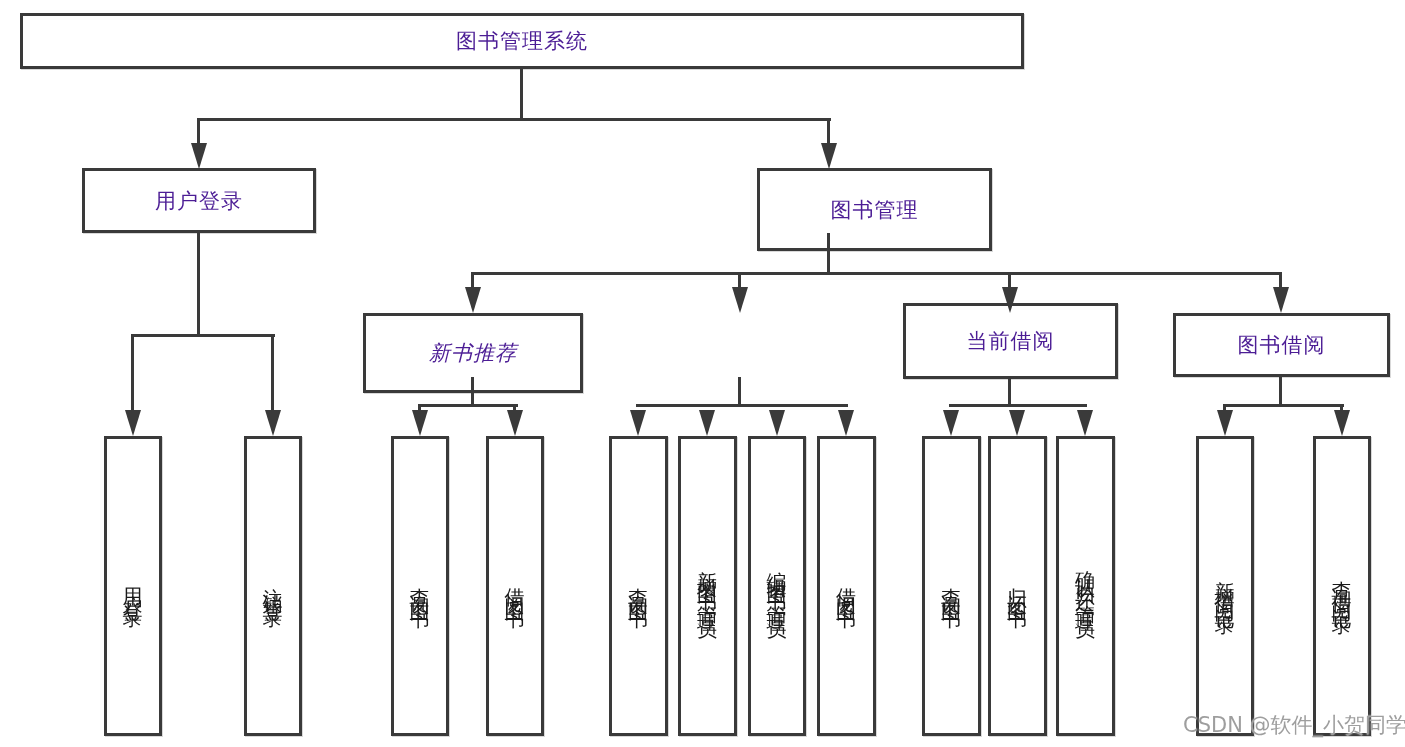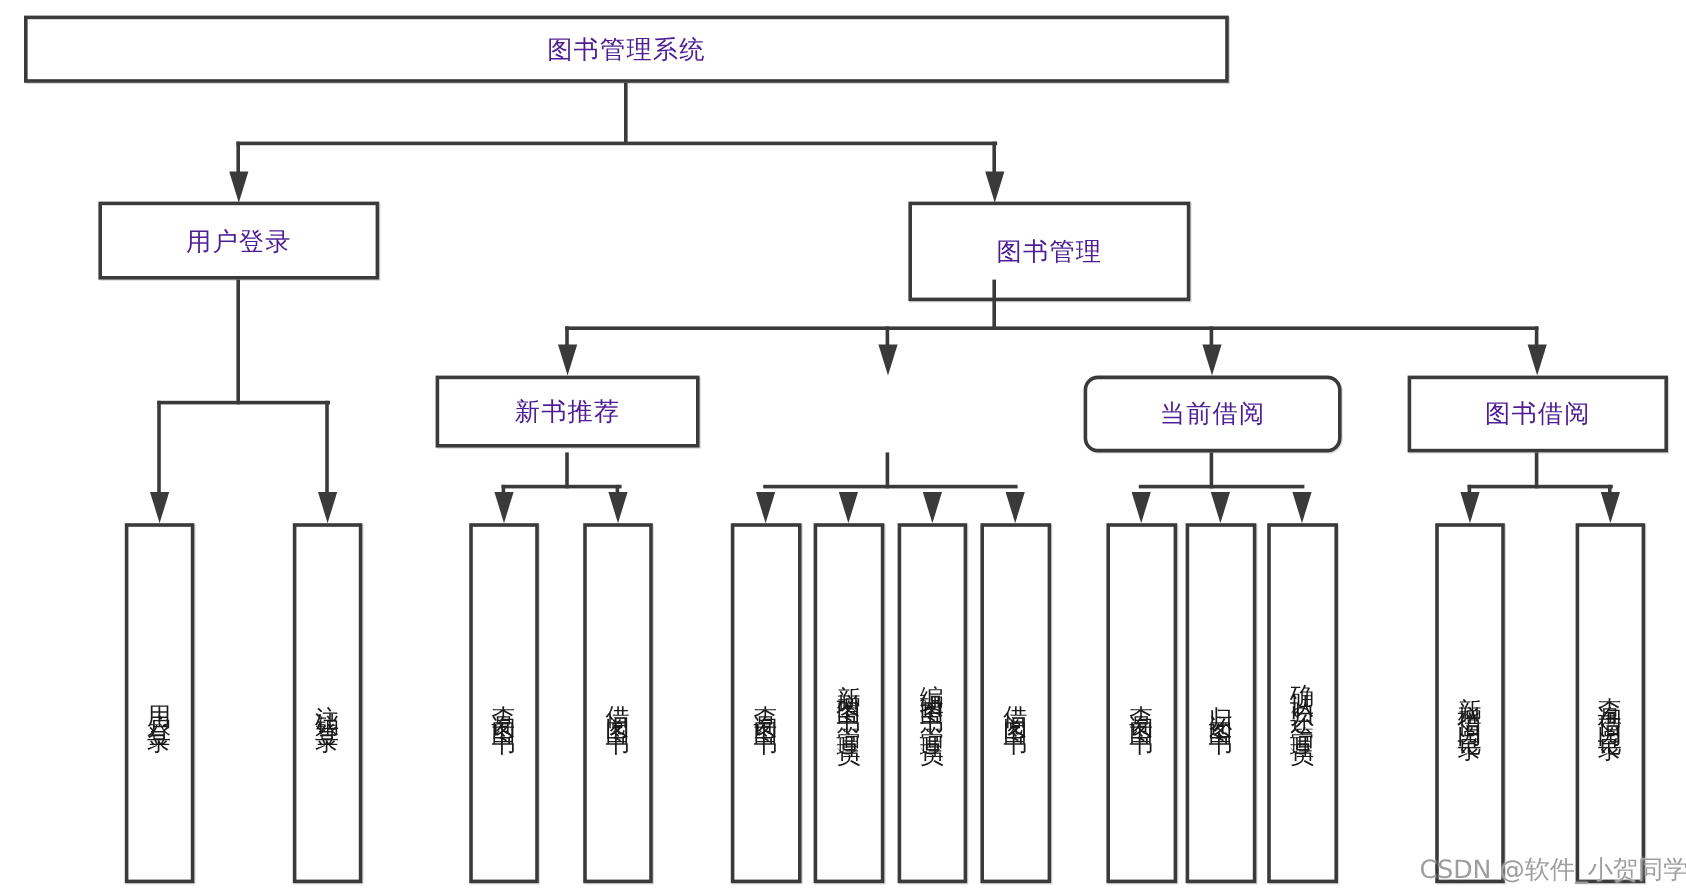--- a/index.html
+++ b/index.html
@@ -80,26 +80,26 @@
   </div>
 
   <div class="box" style="left:82px; top:168px; width:234px; height:65px;">
     <span>用户登录</span>
   </div>
 
   <div class="box" style="left:711px; top:168px; width:235px; height:83px;margin-left:46px;">
     <span>图书管理</span>
   </div>
 
-  <div class="box" style="left:363px; top:313px; width:220px; height:60px;">
+  <div class="box" style="left:363px; top:313px; width:220px; height:80px;font-style:italic;">
     <span>新书推荐</span>
   </div>
 
 
-  <div class="box" style="left:903px; top:313px; width:215px; height:64px;border-radius:12px;">
+  <div class="box" style="left:903px; top:303px; width:215px; height:76px;">
     <span>当前借阅</span>
   </div>
 
   <div class="box" style="left:1173px; top:313px; width:217px; height:64px;">
     <span>图书借阅</span>
   </div>
 
   <div class="vbox" style="left:104px; width:58px;">
     <span class="vtext">用户登录</span>
   </div>

